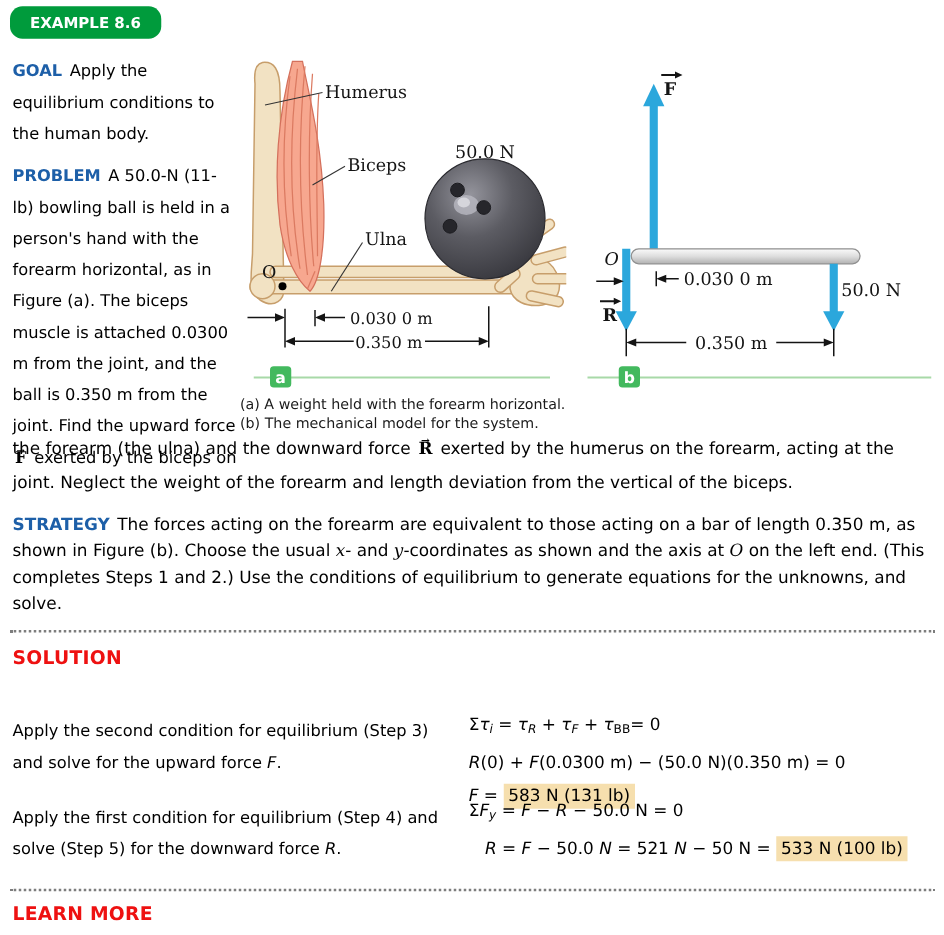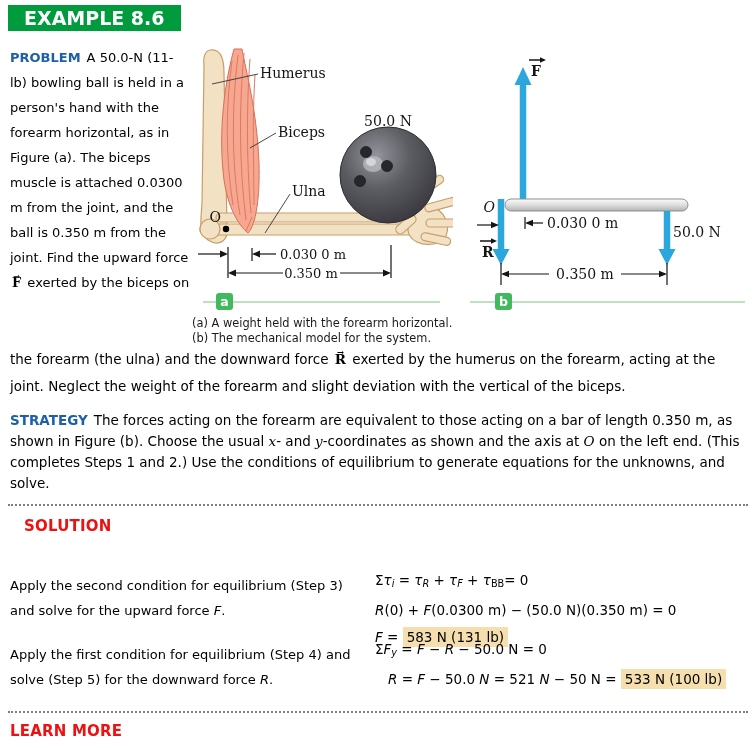--- a/index.html
+++ b/index.html
@@ -7,39 +7,39 @@
     --cyan:#2ba7dc; --highlight:#f6dfae; --panelgreen:#43b95e; --panelline:#a8d9a8;
   }
   *{margin:0;padding:0;box-sizing:border-box;}
   html,body{background:#fff;}
   body{
     width:755px;height:748px;position:relative;overflow:hidden;
     font-family:"DejaVu Sans","Liberation Sans",sans-serif;color:#000;
   }
   
   .ex-header{position:absolute;top:5px;left:8px;right:7px;display:flex;gap:9px;height:26px;}
-  .ex-badge{background:var(--green);color:#fff;font-weight:700;font-size:19px;
-    display:flex;align-items:center;padding:0 16px;}
+  .ex-badge{background:var(--green);color:#fff;font-weight:700;font-size:12px;
+    display:flex;align-items:center;padding:0 16px;border-radius:10px;}
   .ex-titlebar{flex:1;background:var(--navy);color:#fff;font-weight:700;font-size:14.5px;
     display:flex;align-items:center;padding-left:32px;margin-top:38px;}
   
   .left-col{position:absolute;top:45px;left:10px;width:180px;font-size:13px;line-height:25px;}
   .left-col p{margin:0 0 9px 0;}
   .lbl{font-weight:700;color:var(--labelblue);margin-right:6px;}
   .red-h{color:var(--red);font-weight:700;font-size:15px;letter-spacing:.2px;}
   
   .fig-a{position:absolute;top:45px;left:188px;width:265px;height:270px;}
   .fig-b{position:absolute;top:45px;left:455px;width:300px;height:270px;}
   .caption{position:absolute;top:316px;left:192px;width:272px;font-size:11.4px;line-height:15px;color:#1a1a1a;}
   
   .cont-para{position:absolute;top:346px;left:10px;width:740px;font-size:13.5px;line-height:27px;}
   .strategy{position:absolute;top:410px;left:10px;width:742px;font-size:13.5px;line-height:21px;}
   .dotted{position:absolute;left:8px;right:7px;border-top:2px dotted #7d7d7d;}
   .div1{top:504px;} .div2{top:711px;}
-  .sol-head{position:absolute;top:517px;left:24px;}
+  .sol-head{position:absolute;top:517px;left:10px;}
   .learn-head{position:absolute;top:722px;left:10px;}
   .sol-row{position:absolute;left:10px;right:7px;display:grid;grid-template-columns:358px 1fr;column-gap:7px;}
   .sol-row-1{top:567px;} .sol-row-2{top:636px;}
   .sol-text{font-size:13px;line-height:25px;padding-top:6px;}
   .eq-col{font-size:13.5px;}
   .eq{line-height:27px;white-space:nowrap;}
   .eq-indent{padding-left:13px;}
   
   .tk-i{font-style:italic;}
   .tk-si{font-family:"DejaVu Serif","Liberation Serif",serif;font-style:italic;}
@@ -66,20 +66,21 @@
 <header class="ex-header">
   <div class="ex-badge">
     <span>EXAMPLE 8.6</span>
   </div>
   <div class="ex-titlebar">
     <span>A Weighted Forearm</span>
   </div>
 </header>
 
 <div class="left-col">
+  <p><span class="lbl">GOAL</span><span><span>Apply the equilibrium conditions to the human body.</span></span></p>
   <p><span class="lbl">PROBLEM</span><span><span>A 50.0-N (11-lb) bowling ball is held in a person's hand with the forearm horizontal, as in Figure (a). The biceps muscle is attached 0.0300 m from the joint, and the ball is 0.350 m from the joint. Find the upward force </span><span class="tk-vec">F</span><span> exerted by the biceps on</span></span></p>
 </div>
 
 <svg class="fig-a" viewBox="0 0 265 270" aria-hidden="false">
   <defs>
     <radialGradient id="ballg" cx="38%" cy="30%" r="78%">
       <stop offset="0%" stop-color="#94949c"></stop>
       <stop offset="45%" stop-color="#5c5c63"></stop>
       <stop offset="100%" stop-color="#35353b"></stop>
     </radialGradient>
@@ -206,21 +207,21 @@
   </g>
   <g>
     <line class="panel-line" x1="15" y1="257" x2="290" y2="257"></line>
     <rect class="panel-box" x="40" y="248" width="17" height="17" rx="3"></rect>
     <text class="panel-letter" x="48.5" y="261" text-anchor="middle">b</text>
   </g>
 </svg>
 
 <p class="caption">(a) A weight held with the forearm horizontal. (b) The mechanical model for the system.</p>
 
-<p class="cont-para"><span>the forearm (the ulna) and the downward force </span><span class="tk-vec">R</span><span> exerted by the humerus on the forearm, acting at the joint. Neglect the weight of the forearm and slight deviation with the vertical of the biceps.</span></p>
+<p class="cont-para"><span>the forearm (the ulna) and the downward force </span><span class="tk-vec">R</span><span> exerted by the humerus on the forearm, acting at the joint. Neglect the weight of the forearm and length deviation from the vertical of the biceps.</span></p>
 
 <p class="strategy"><span class="lbl">STRATEGY</span><span><span>The forces acting on the forearm are equivalent to those acting on a bar of length 0.350 m, as shown in Figure (b). Choose the usual </span><span class="tk-si">x</span><span>- and </span><span class="tk-si">y</span><span>-coordinates as shown and the axis at </span><span class="tk-si">O</span><span> on the left end. (This completes Steps 1 and 2.) Use the conditions of equilibrium to generate equations for the unknowns, and solve.</span></span></p>
 
 <div class="dotted div1"></div>
 
 <h2 class="red-h sol-head">SOLUTION</h2>
 
 <section class="sol-row sol-row-1">
   <p class="sol-text"><span>Apply the second condition for equilibrium (Step 3) and solve for the upward force </span><span class="tk-i">F</span><span>.</span></p>
   <div class="eq-col">

